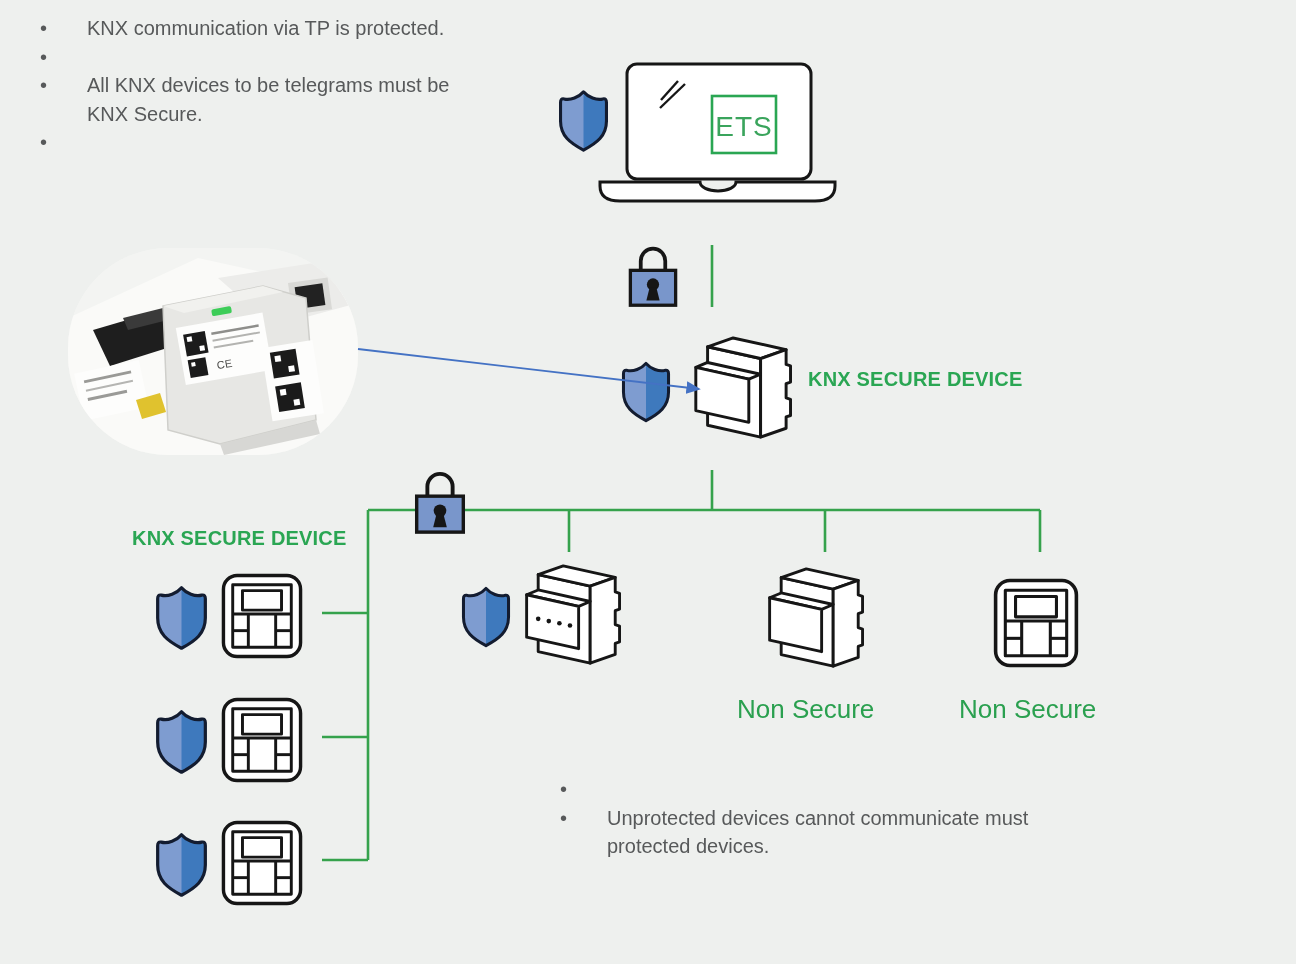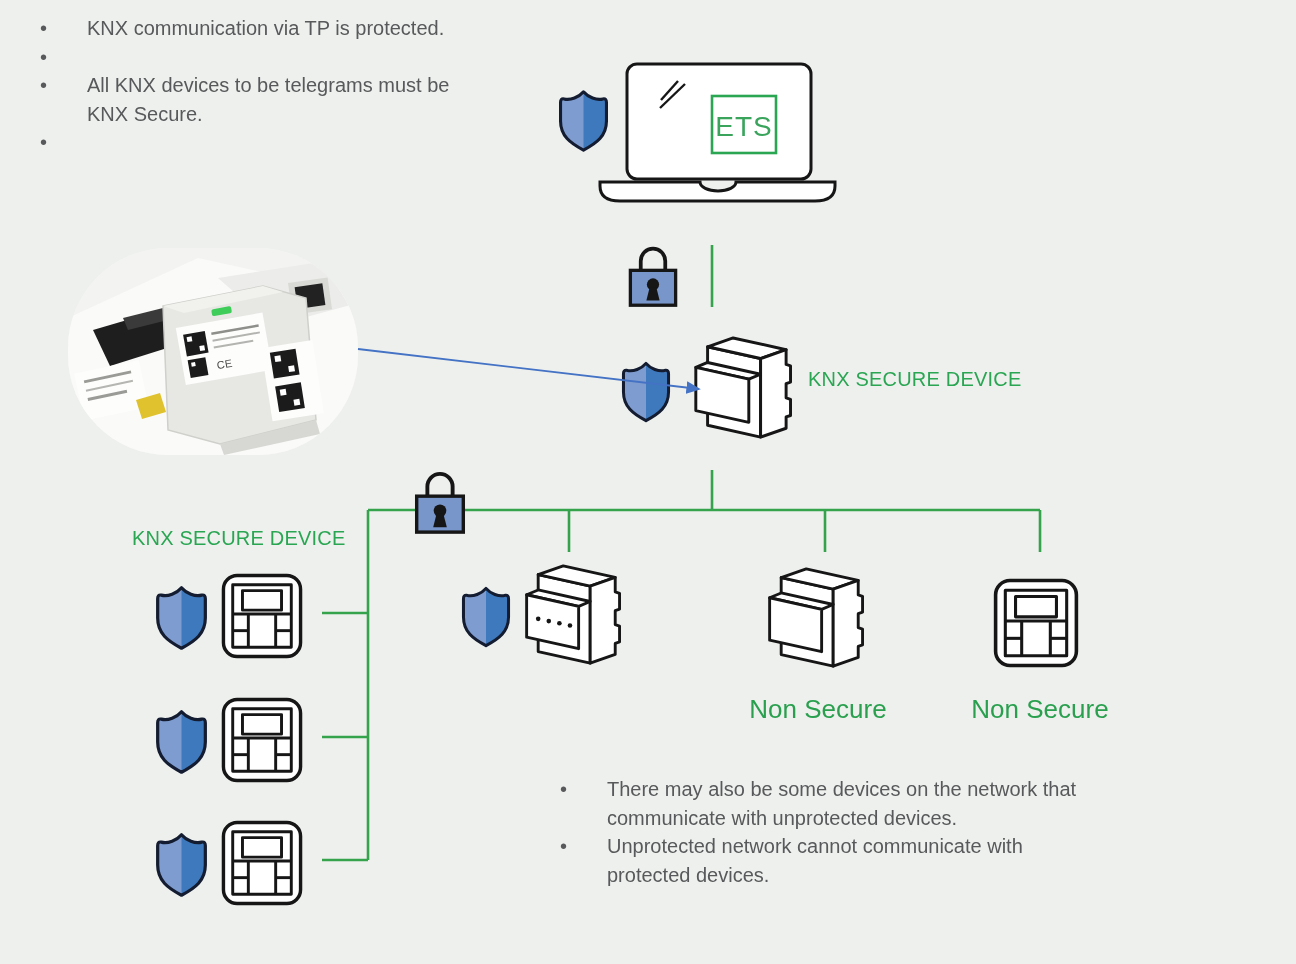--- a/index.html
+++ b/index.html
@@ -6,22 +6,22 @@
   body{font-family:"Liberation Sans","DejaVu Sans",sans-serif;background:#e4e6e4;}
   .canvas{position:relative;width:1296px;height:964px;background:#eef0ee;overflow:hidden;}
   .abs{position:absolute;}
   svg{display:block;overflow:visible;}
   
   .bullets{list-style:none;margin:0;padding:0;color:#57595a;font-size:20px;line-height:1.43;}
   .bullets li{display:flex;align-items:flex-start;}
   .bullets .marker{width:31px;flex:0 0 31px;text-align:left;padding-left:4px;color:#57595a;}
   .bullets .bt{white-space:pre-line;margin-left:16px;}
   
-  .glabel{color:#2aa653;font-size:20px;font-weight:400;letter-spacing:.2px;white-space:nowrap;}
-  .nslabel{color:#2aa04f;font-size:26px;font-weight:400;text-align:center;white-space:nowrap;}
+  .glabel{color:#2aa653;font-size:20px;font-weight:700;letter-spacing:.2px;white-space:nowrap;}
+  .nslabel{color:#2aa04f;font-size:26px;font-weight:400;text-align:left;white-space:nowrap;}
   
   .photo{overflow:hidden;border-radius:100px;background:#f4f5f3;}
 </style>
 </head>
 <body>
 
 <div class="canvas">
 
   <svg width="0" height="0" style="position:absolute" aria-hidden="true">
     <defs>
@@ -222,23 +222,21 @@
   <div class="nslabel abs" style="left:737px;top:694px;width:162px">Non Secure</div>
 
   <svg class="abs" style="left:992px;top:578px" width="88" height="90" viewBox="0 0 84 88">
       <use href="#sym-switch"></use>
     </svg>
   <div class="nslabel abs" style="left:959px;top:694px;width:162px">Non Secure</div>
 
   <ul class="bullets abs" style="left:556px;top:775px;width:660px">
     <li>
         <span class="marker">•</span>
-        <span class="bt">There may also be some devices on the network that
-communicate with unprotected devices.</span>
-      </li>
-    <li>
-        <span class="marker">•</span>
-        <span class="bt">Unprotected network cannot communicate with
+      </li>
+    <li>
+        <span class="marker">•</span>
+        <span class="bt">Unprotected devices cannot communicate must
 protected devices.</span>
       </li>
   </ul>
 
 </div>
 
 </body></html>

